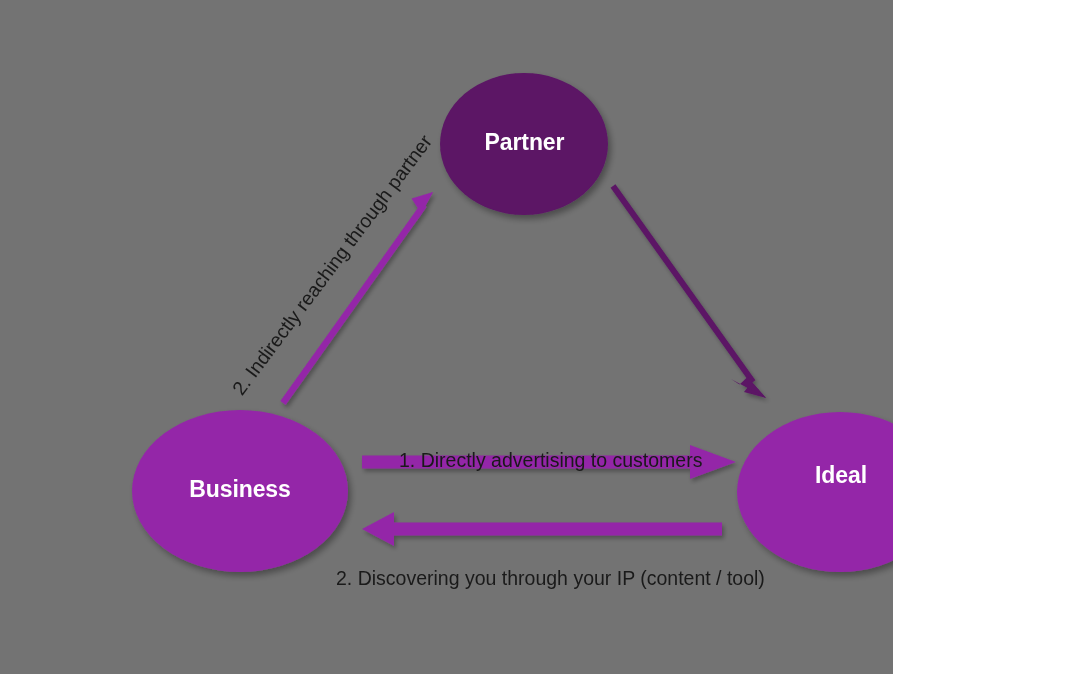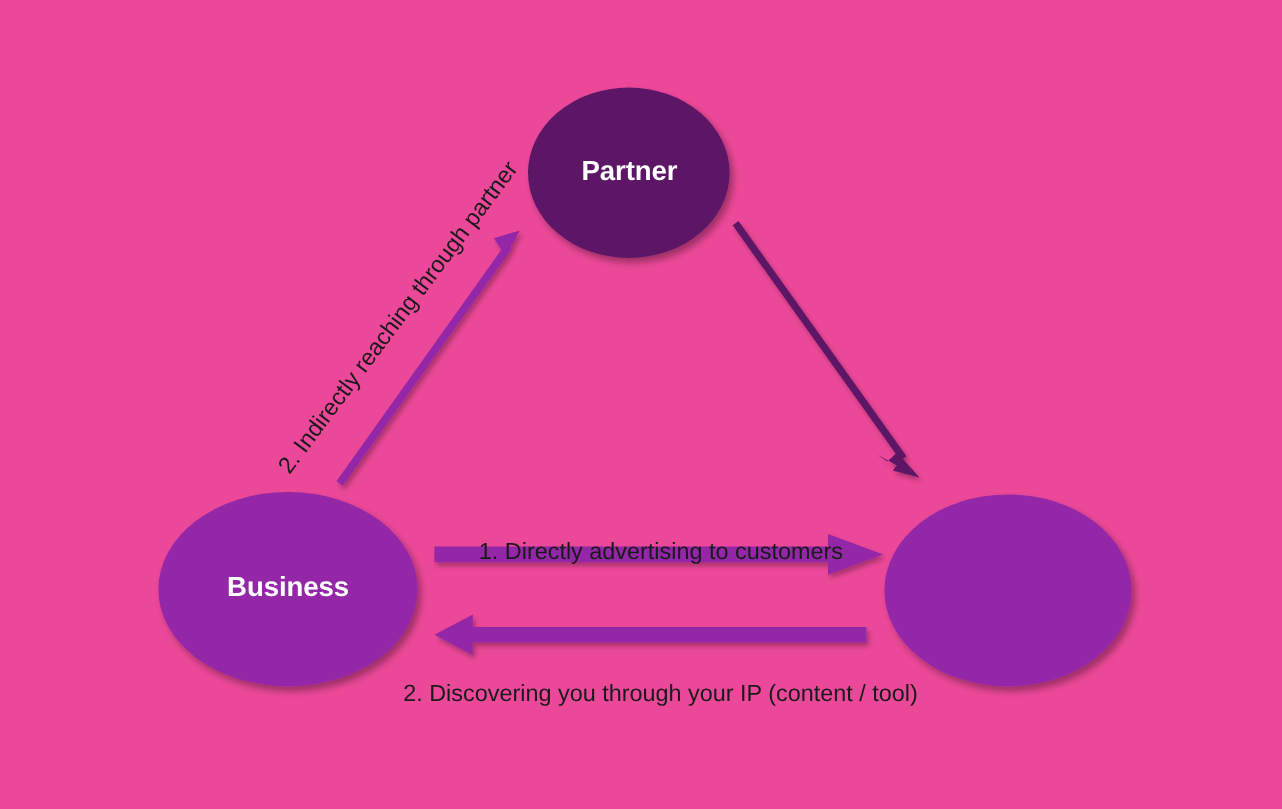--- a/index.html
+++ b/index.html
@@ -7,23 +7,23 @@
     margin: 0;
     padding: 0;
     background: #ffffff;
   }
   body {
     font-family: "Liberation Sans", sans-serif;
     -webkit-font-smoothing: antialiased;
   }
   #canvas {
     position: relative;
-    width: 1068px;
+    width: 893px;
     height: 674px;
-    background: #ec4899;
+    background: #737373;
     overflow: hidden;
   }
   #diagram-svg {
     position: absolute;
     left: 0;
     top: 0;
     width: 1068px;
     height: 674px;
     display: block;
   }
@@ -117,20 +117,21 @@
     <ellipse cx="240" cy="491" rx="108" ry="81" fill="#9427A8" filter="url(#softShadow)"></ellipse>
 
     <ellipse cx="840" cy="492" rx="103" ry="80" fill="#9427A8" filter="url(#softShadow)"></ellipse>
   </svg>
 
   <div class="node-label" id="label-partner">Partner</div>
 
   <div class="node-label" id="label-business">Business</div>
 
   <div class="node-label" id="label-ideal-customer">
+    <div>Ideal</div>
   </div>
 
   <div class="edge-label" id="label-edge-1">1. Directly advertising to customers</div>
 
   <div class="edge-label" id="label-edge-2">2. Indirectly reaching through partner</div>
 
   <div class="edge-label" id="label-edge-3">2. Discovering you through your IP (content / tool)</div>
 
 </div>
 

